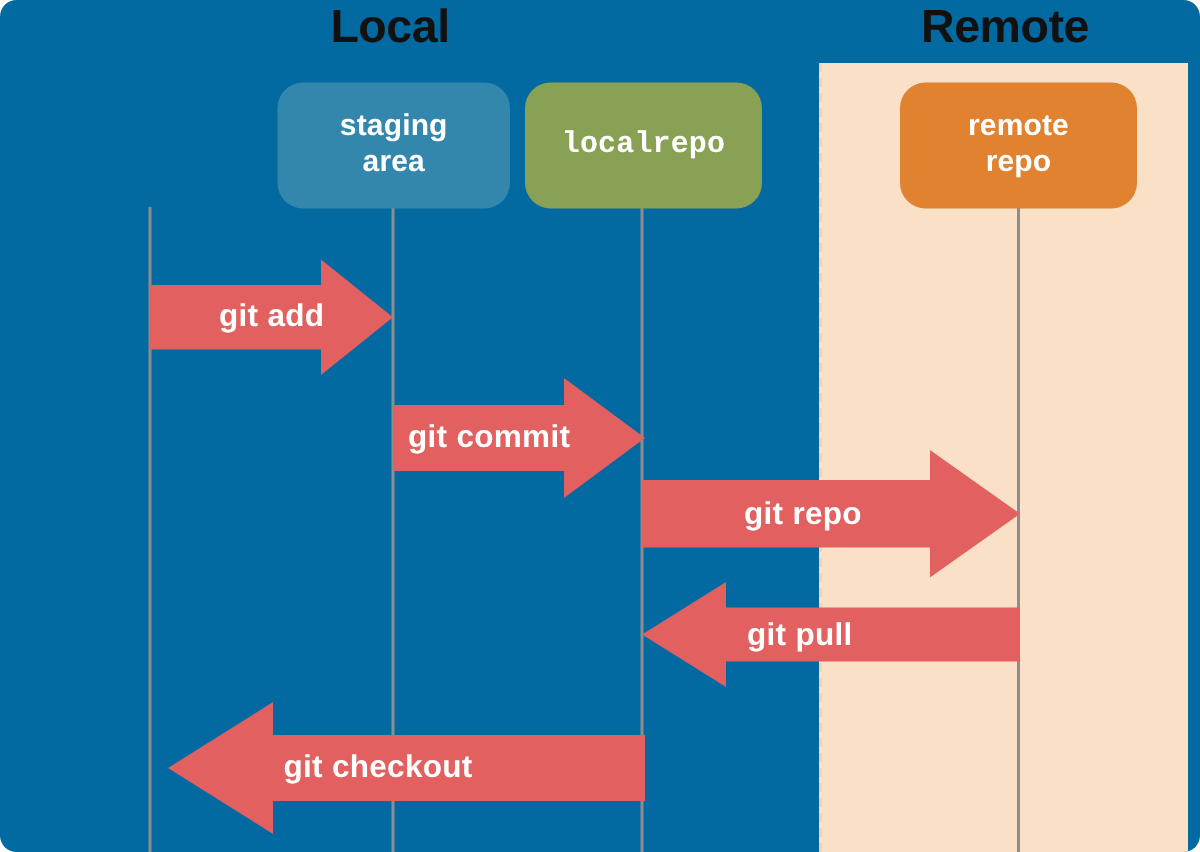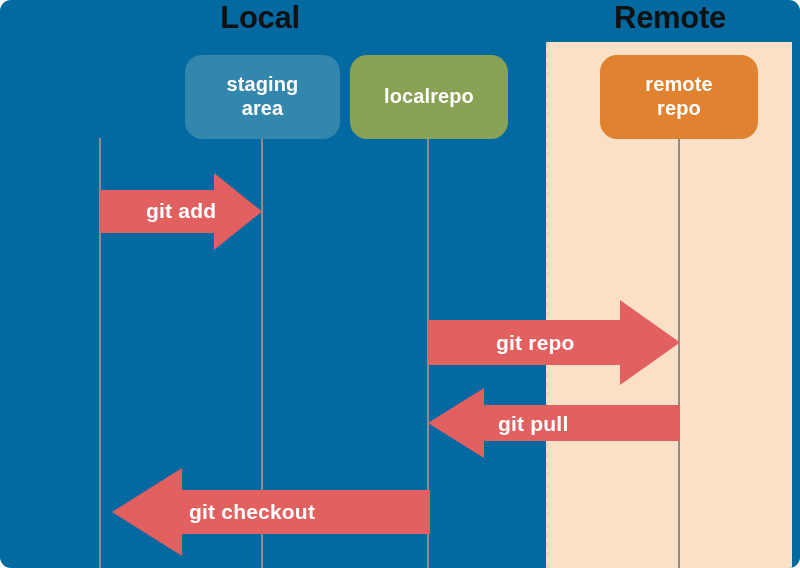--- a/index.html
+++ b/index.html
@@ -69,21 +69,21 @@
     justify-content: center;
     text-align: center;
     color: #ffffff;
     font-size: 20px;
     font-weight: bold;
     line-height: 1.18;
     letter-spacing: 0.1px;
   }
   .node-working { left: 20px;  width: 157px; background: #4a5ba0; }
   .node-staging { left: 185px; width: 155px; background: #3387ad; }
-  .node-local   { left: 350px; width: 158px; background: #88a155; }
+  .node-local   { left: 350px; width: 158px; background: #88a155; font-family: Liberation Mono, monospace; }
   .node-remote  { left: 600px; width: 158px; background: #e0822f; }
 
   
   .arrow {
     position: absolute;
   }
   .arrow svg { display: block; overflow: visible; }
   .arrow-label {
     position: absolute;
     color: #ffffff;
@@ -134,20 +134,26 @@
     </span>
   </div>
 
   <div class="arrow a-add">
     <svg width="162" height="77" viewBox="0 0 162 77">
       <polygon points="0,17 114,17 114,0 162,38.5 114,77 114,60 0,60" fill="#e2605f"></polygon>
     </svg>
     <span class="arrow-label" style="left:22px; top:26px;margin-left:24px;">git add</span>
   </div>
 
+  <div class="arrow a-commit">
+    <svg width="168" height="80" viewBox="0 0 168 80">
+      <polygon points="0,18 114,18 114,0 168,40 114,80 114,62 0,62" fill="#e2605f"></polygon>
+    </svg>
+    <span class="arrow-label" style="left:10px; top:28px;">git commit</span>
+  </div>
 
   <div class="arrow a-push">
     <svg width="252" height="85" viewBox="0 0 252 85">
       <polygon points="0,20 192,20 192,0 252,42.5 192,85 192,65 0,65" fill="#e2605f"></polygon>
     </svg>
     <span class="arrow-label" style="left:68px; top:31px;">git repo</span>
   </div>
 
   <div class="arrow a-pull">
     <svg width="252" height="70" viewBox="0 0 252 70">

